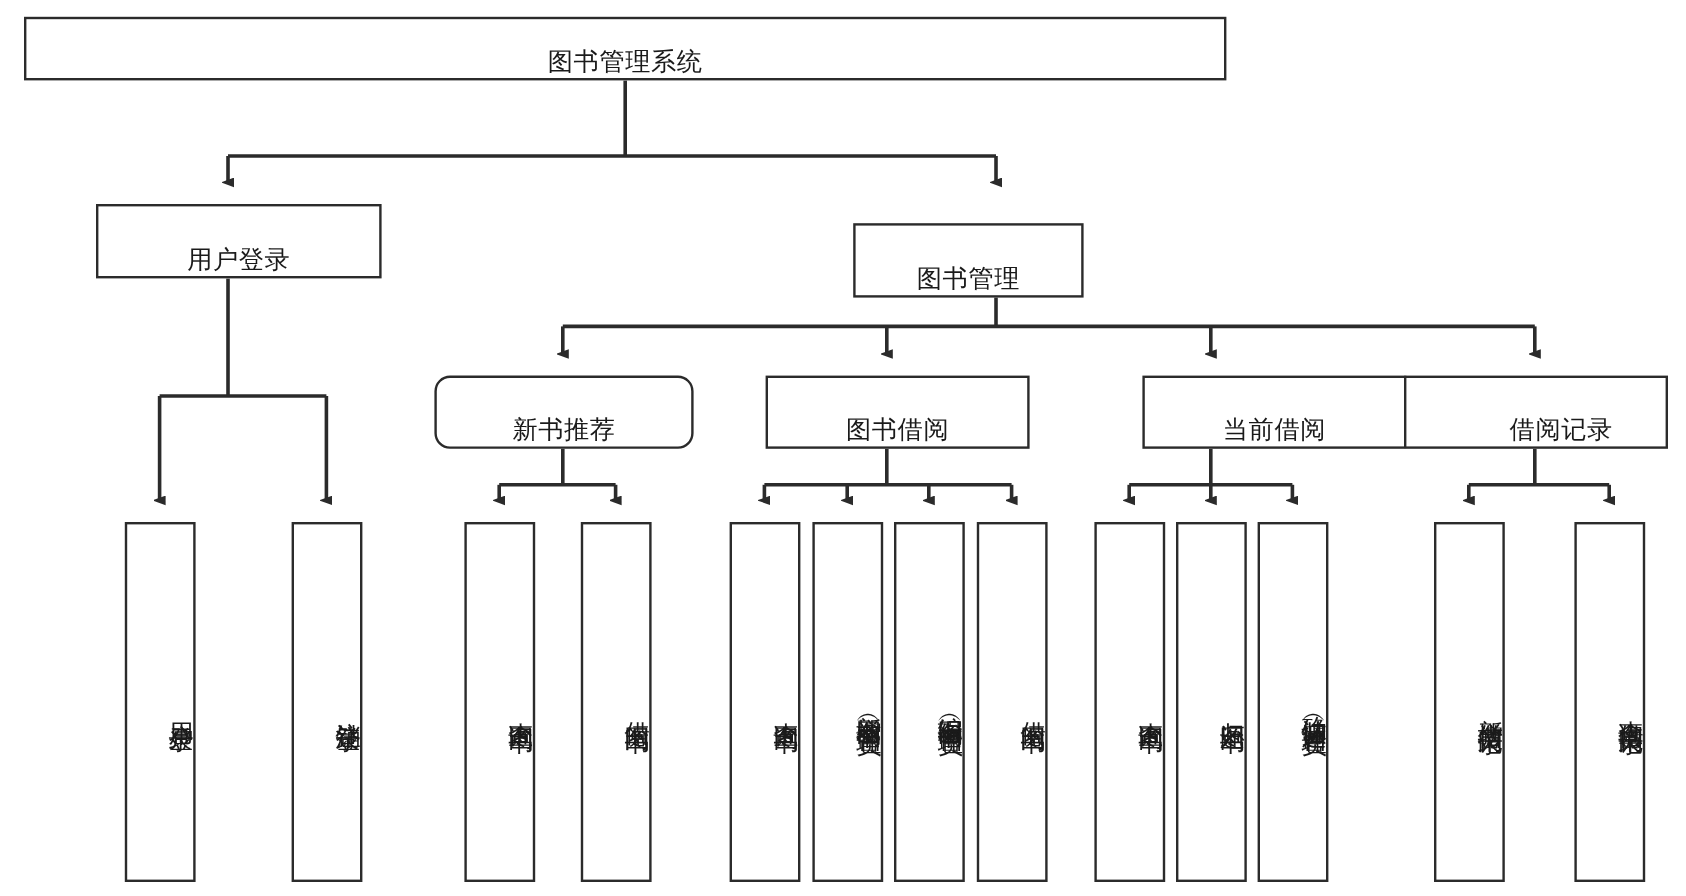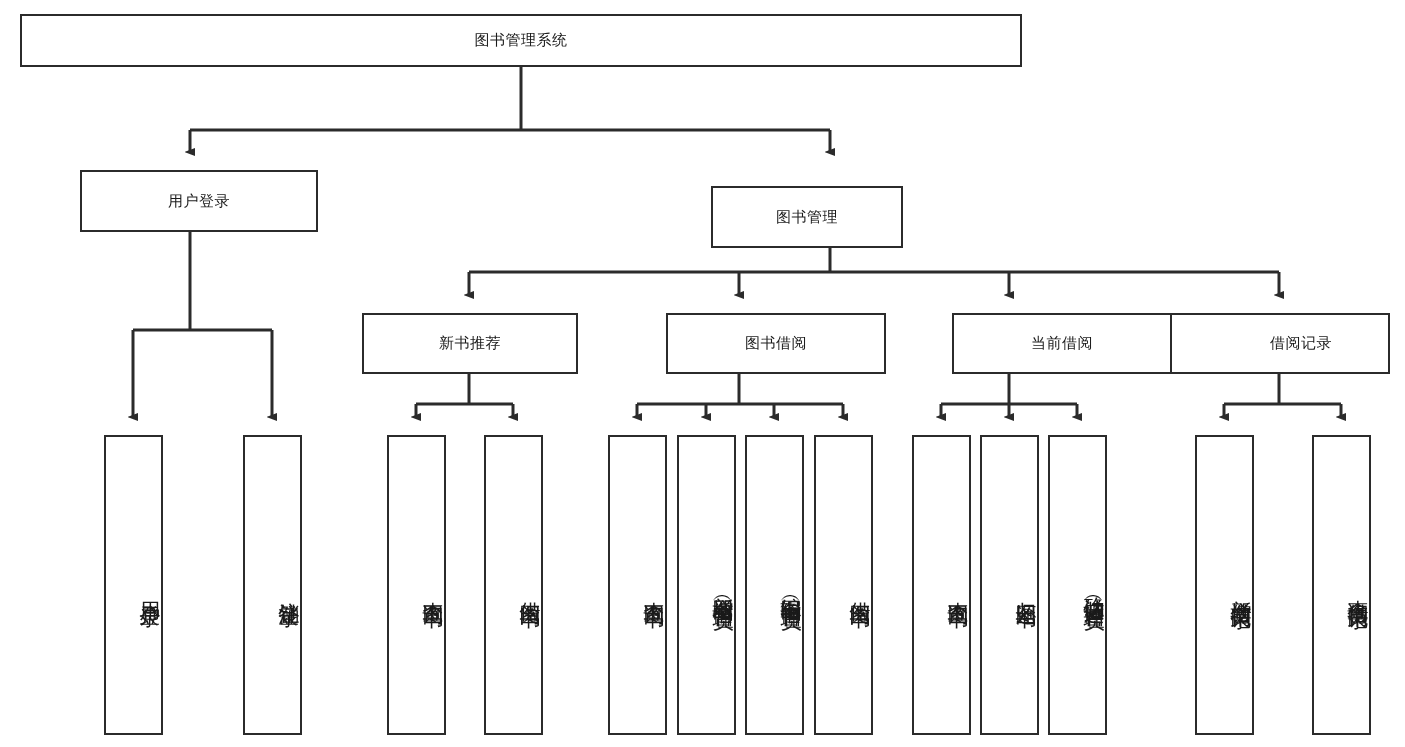--- a/index.html
+++ b/index.html
@@ -29,22 +29,23 @@
     box-sizing: border-box;
     background: #ffffff;
     border: 2px solid #2b2b2b;
     display: flex;
     align-items: center;
     justify-content: center;
     color: #1a1a1a;
     z-index: 2;
   }
   .node.horiz {
-    font-size: 15px;
+    font-size: 21px;
     letter-spacing: 0.5px;
+    align-items: flex-end;
   }
   .node.vert {
     writing-mode: vertical-rl;
     text-orientation: upright;
     font-size: 21px;
     letter-spacing: 2px;
     align-items: flex-start;
     justify-content: center;
     padding-top: 8px;
     line-height: 1.05;
@@ -137,24 +138,24 @@
     <span>图书管理系统</span>
   </div>
 
   <div class="node horiz" style="left:80px; top:170px; width:238px; height:62px;">
     <span>用户登录</span>
   </div>
   <div class="node horiz" style="left:711px; top:186px; width:192px; height:62px;">
     <span>图书管理</span>
   </div>
 
-  <div class="node horiz" style="left:362px; top:313px; width:216px; height:61px;">
+  <div class="node horiz" style="left:362px; top:313px; width:216px; height:61px;border-radius:13px;">
     <span>新书推荐</span>
   </div>
-  <div class="node horiz" style="left:666px; top:313px; width:220px; height:61px;">
+  <div class="node horiz" style="left:638px; top:313px; width:220px; height:61px;">
     <span>图书借阅</span>
   </div>
   <div class="node horiz" style="left:952px; top:313px; width:220px; height:61px;">
     <span>当前借阅</span>
   </div>
   <div class="node horiz" style="left:1170px; top:313px; width:220px; height:61px;padding-left:42px;">
     <span>借阅记录</span>
   </div>
 
   <div class="node vert" style="left:104px; top:435px; width:59px; height:300px;">

